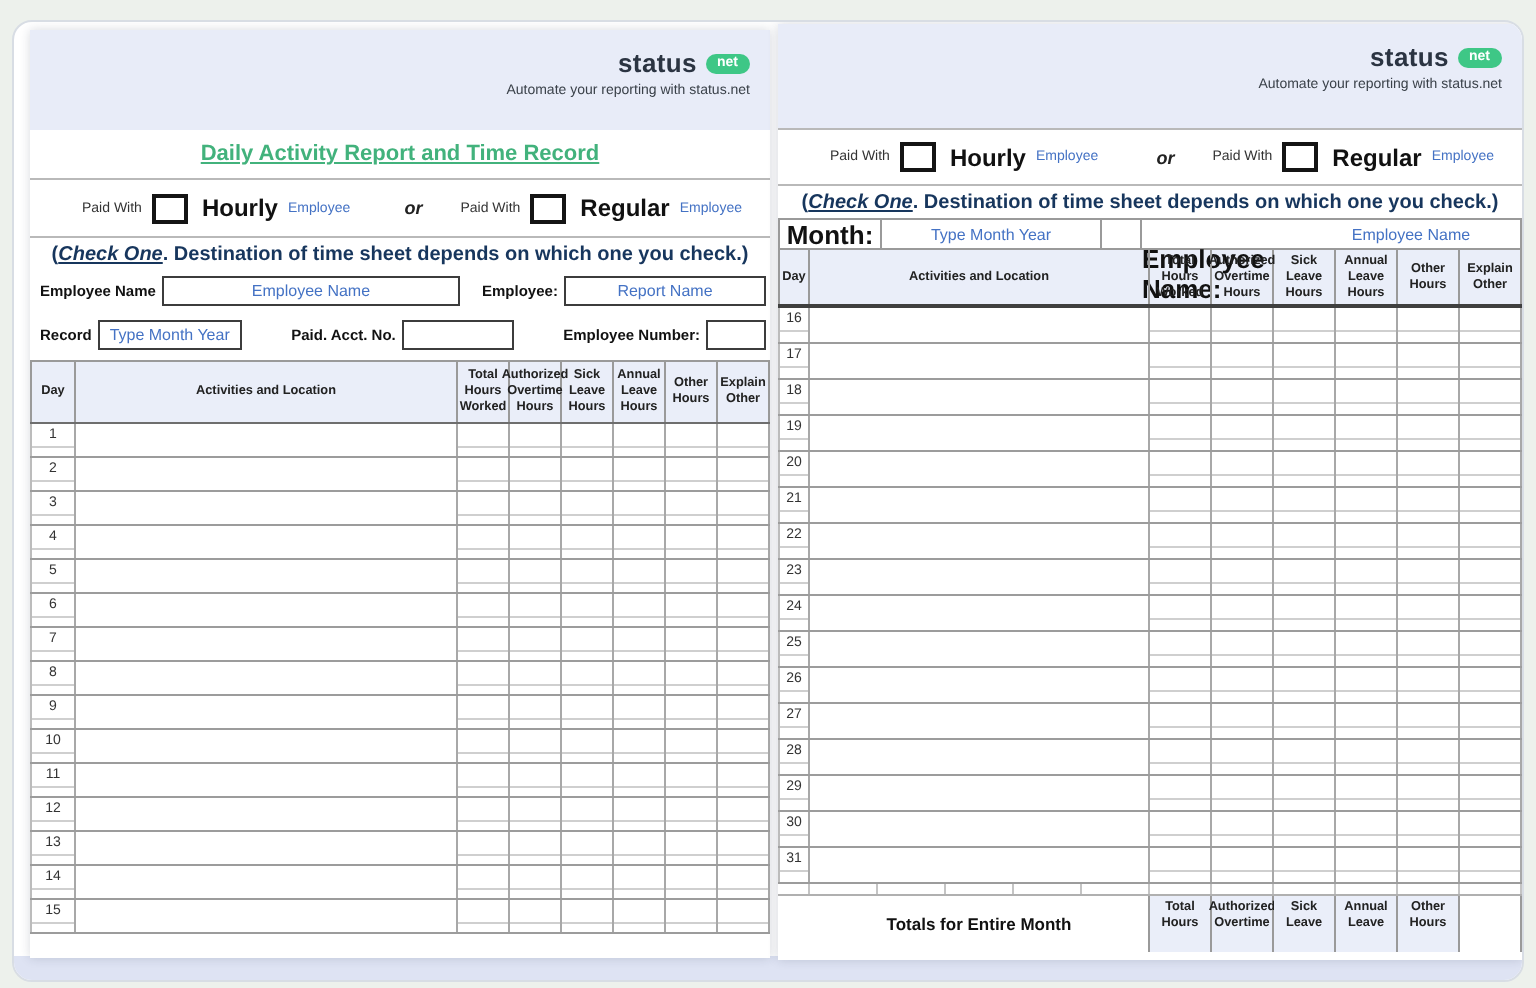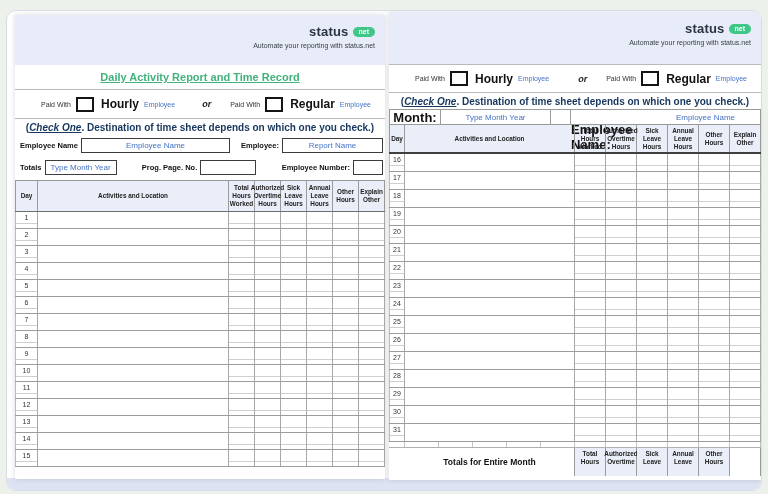--- a/index.html
+++ b/index.html
@@ -151,25 +151,25 @@
       <span class="fbox" style="flex:1 1 140px;">
           <span class="fval">Employee Name</span>
         </span>
       <span class="flabel" style="margin-left:8px;">Employee:</span>
       <span class="fbox" style="flex:1 1 92px;">
           <span class="fval">Report Name</span>
         </span>
     </div>
     <div class="fgap"></div>
     <div class="frow">
-      <span class="flabel">Totals</span>
+      <span class="flabel">Record</span>
       <span class="fbox" style="width:72px;">
           <span class="fval">Type Month Year</span>
         </span>
-      <span class="flabel" style="margin-left:auto;">Prog. Page. No.</span>
+      <span class="flabel" style="margin-left:auto;">Paid. Acct. No.</span>
       <span class="fbox" style="width:56px;">
           <span class="fval"></span>
         </span>
       <span class="flabel" style="margin-left:auto;">Employee Number:</span>
       <span class="fbox" style="width:30px;">
           <span class="fval"></span>
         </span>
     </div>
     <div class="fgap"></div>
 

